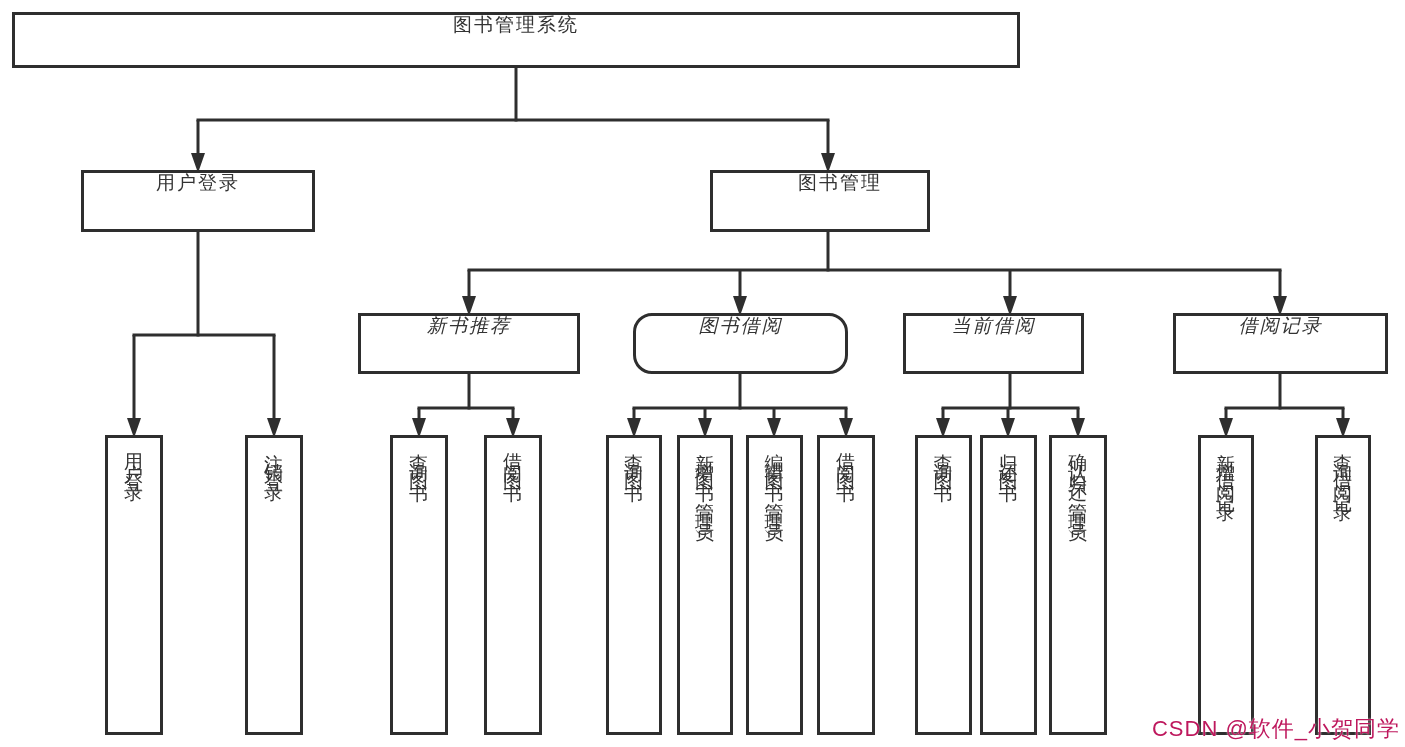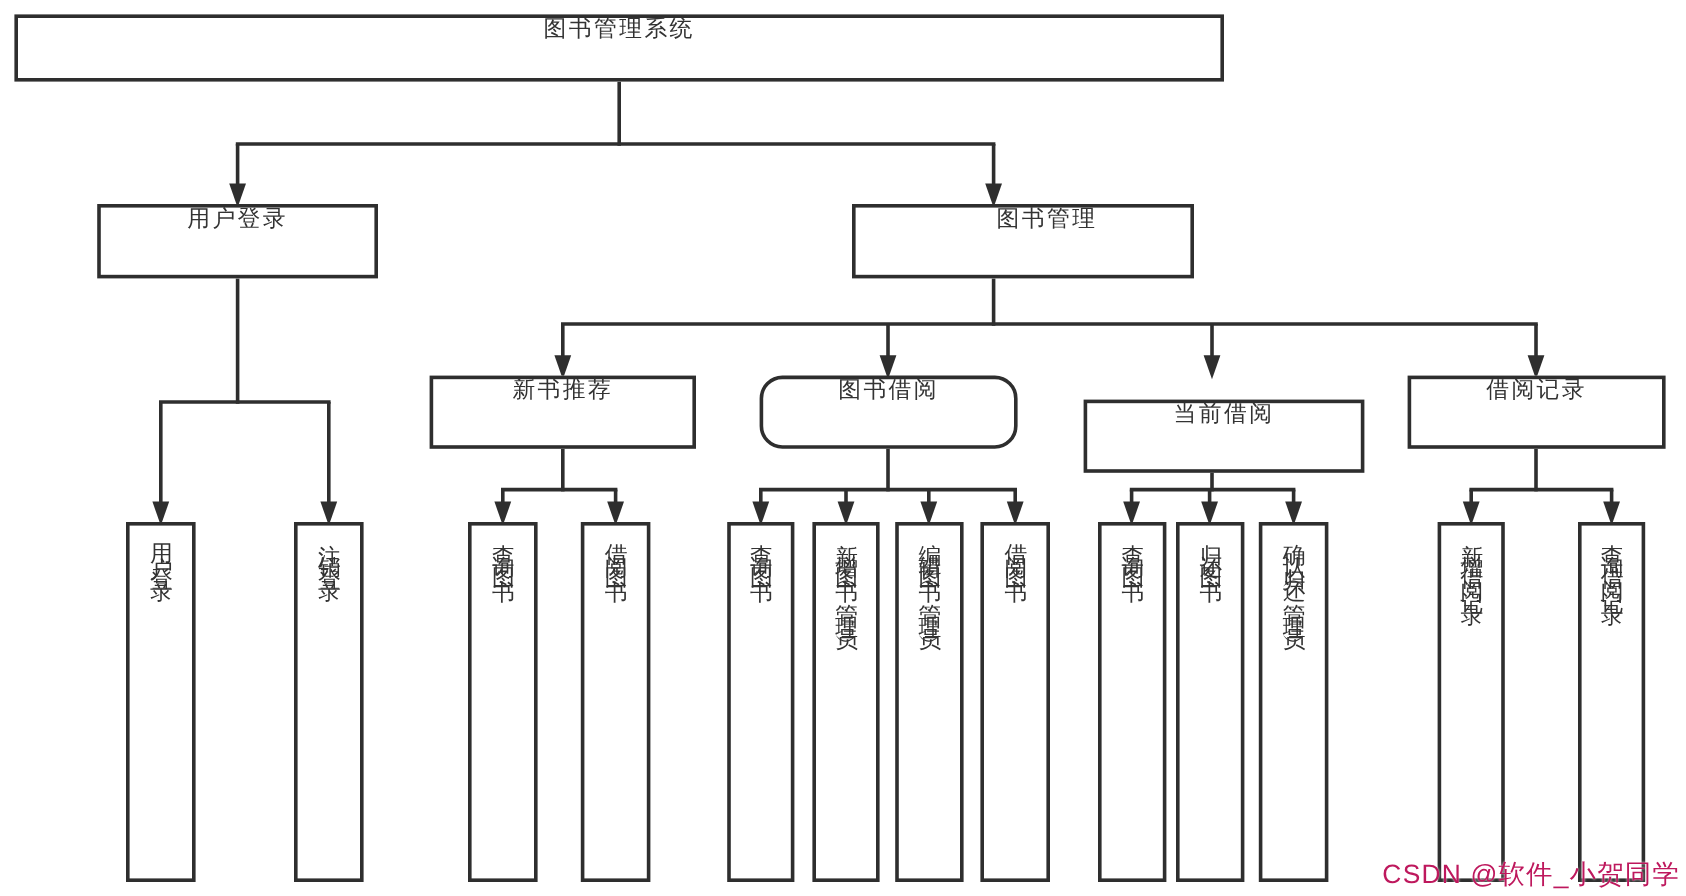--- a/index.html
+++ b/index.html
@@ -35,21 +35,21 @@
     line-height: 1;
     white-space: nowrap;
   }
   .leaf span {
     writing-mode: vertical-lr;
     text-orientation: mixed;
     letter-spacing: 10px;
     white-space: normal;
   }
   .leaf { top: 435px; height: 300px; }
-  .lvl3 { top: 313px; height: 61px; }
+  .lvl3 { top: 313px; height: 61px; font-style: italic; }
   .lvl2 { top: 170px; height: 62px; }
   #watermark {
     position: absolute;
     right: 5px;
     bottom: 3px;
     font-size: 22px;
     color: #be185d;
     letter-spacing: 1px;
     z-index: 3;
     text-shadow: 0 0 2px #ffffff;
@@ -126,31 +126,31 @@
     </g>
   </svg>
 
   <div class="node" style="left:12px; top:12px; width:1008px; height:56px;">
     <span>图书管理系统</span>
   </div>
 
   <div class="node lvl2" style="left:81px; width:234px;">
     <span>用户登录</span>
   </div>
-  <div class="node lvl2" style="left:710px; width:285px;padding-left:40px;">
+  <div class="node lvl2" style="left:710px; width:220px;padding-left:40px;">
     <span>图书管理</span>
   </div>
 
   <div class="node lvl3" style="left:358px; width:222px;">
     <span>新书推荐</span>
   </div>
   <div class="node lvl3" style="left:633px; width:215px;border-radius:19px;">
     <span>图书借阅</span>
   </div>
-  <div class="node lvl3" style="left:903px; width:234px;margin-top:20px;">
+  <div class="node lvl3" style="left:903px; width:181px;">
     <span>当前借阅</span>
   </div>
   <div class="node lvl3" style="left:1173px; width:215px;">
     <span>借阅记录</span>
   </div>
 
   <div class="node leaf" style="left:105px; width:58px;">
     <span>用户登录</span>
   </div>
   <div class="node leaf" style="left:245px; width:58px;">

